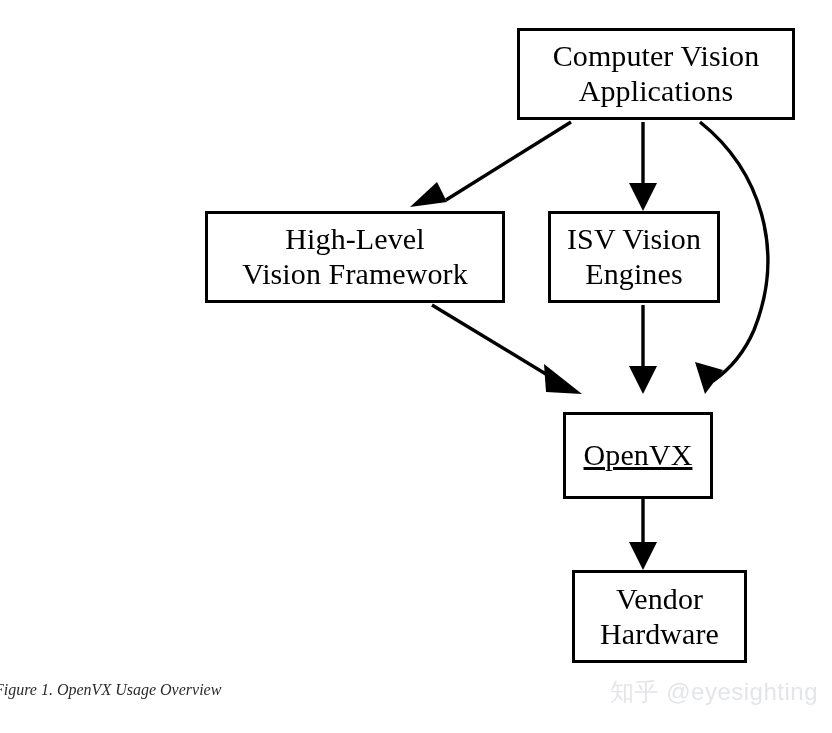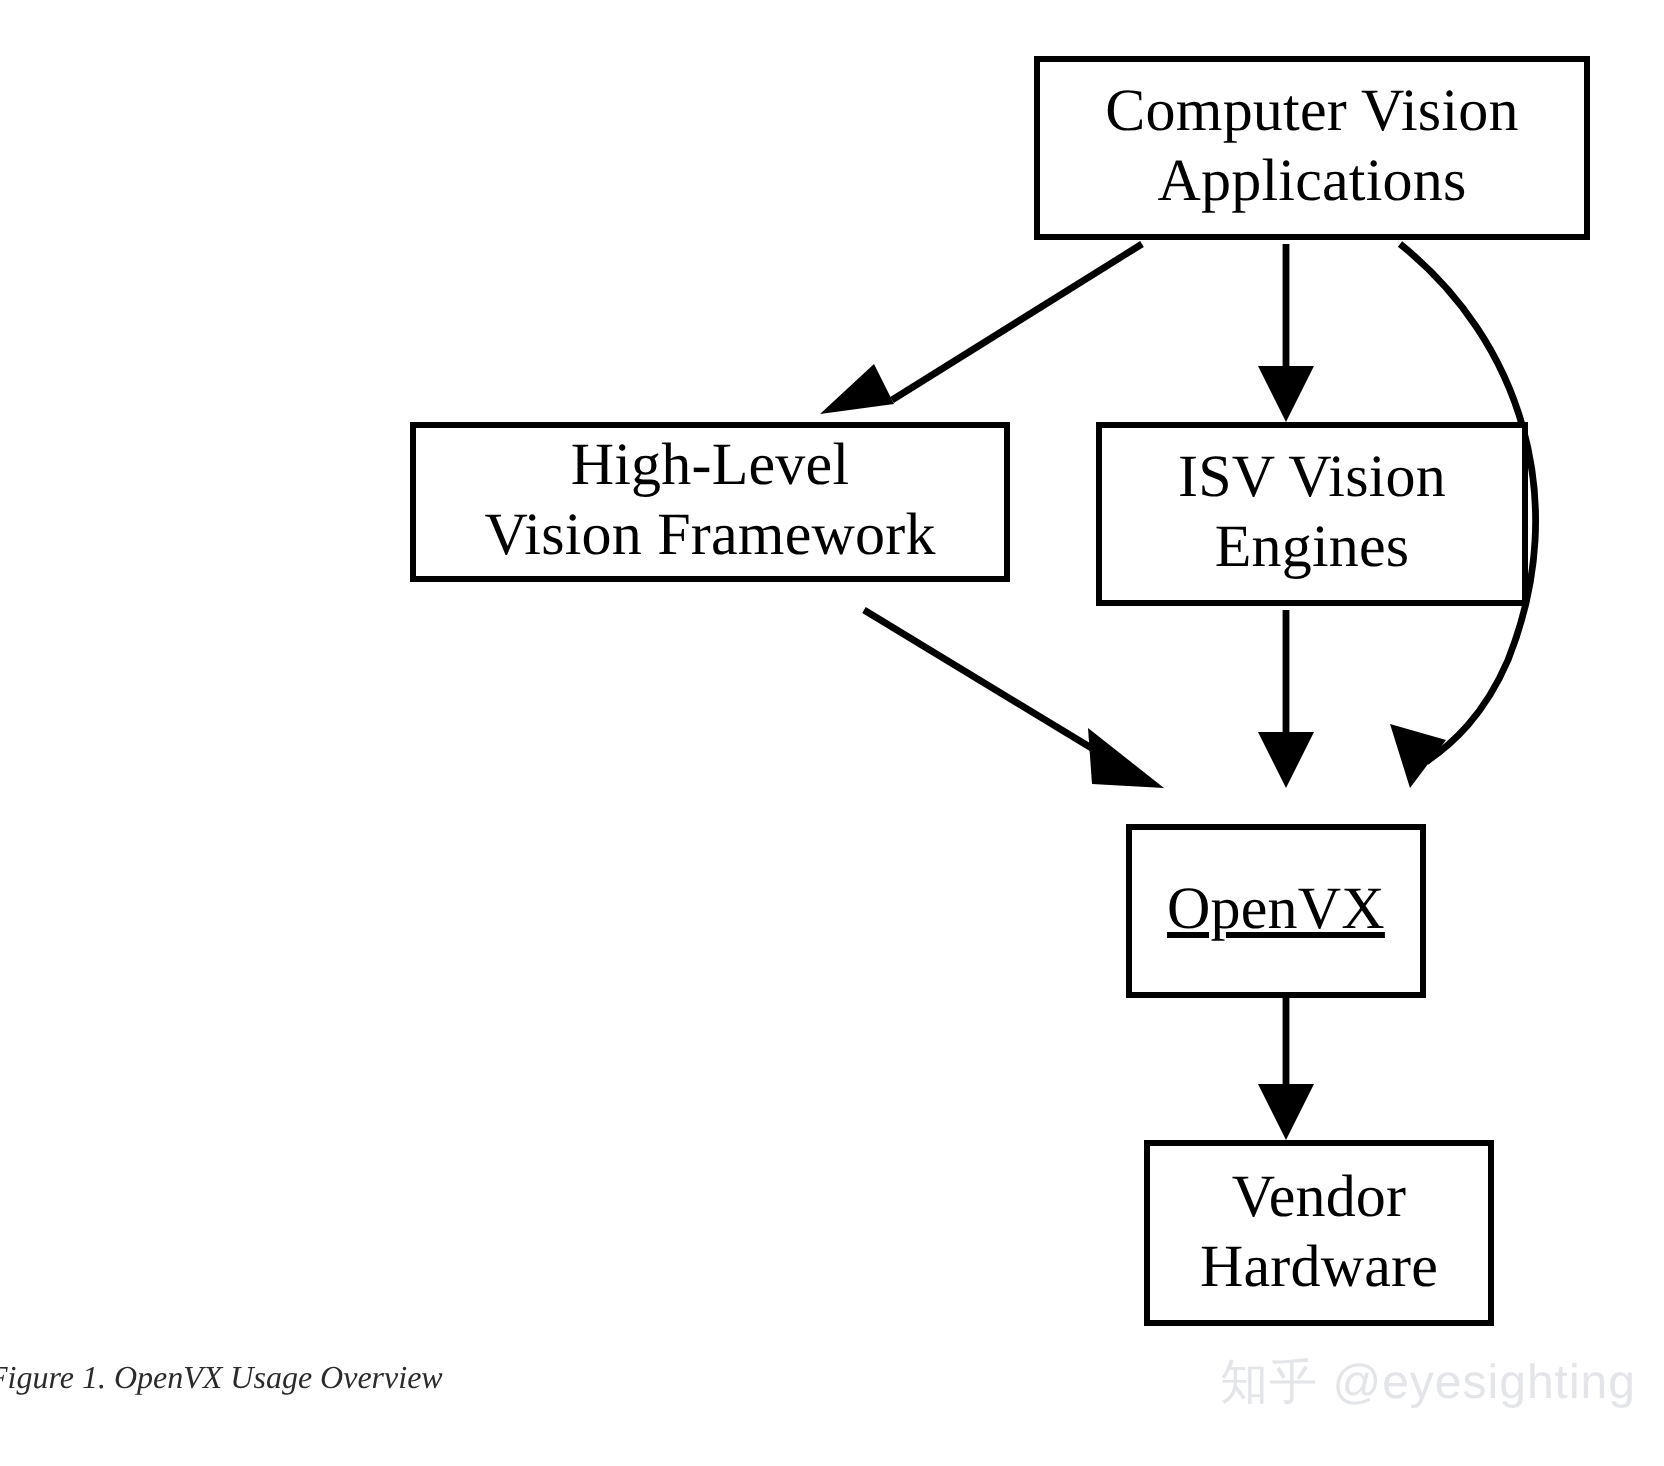--- a/index.html
+++ b/index.html
@@ -45,22 +45,22 @@
   .node-label {
     font-family: "Liberation Serif", "DejaVu Serif", serif;
     font-size: 30px;
     line-height: 1.16;
     color: #000000;
     white-space: pre-line;
     padding: 0 6px;
     letter-spacing: 0.1px;
   }
   #node-cv-applications { left: 505px; top: 28px;  width: 278px; height: 92px; margin-left: 12px; }
-  #node-high-level      { left: 205px; top: 211px; width: 300px; height: 80px; }
-  #node-isv-vision      { left: 548px; top: 211px; width: 216px; height: 92px; }
+  #node-high-level      { left: 205px; top: 211px; width: 300px; height: 92px; }
+  #node-isv-vision      { left: 548px; top: 211px; width: 172px; height: 92px; }
   #node-openvx          { left: 563px; top: 412px; width: 150px; height: 87px; text-decoration: underline; }
   #node-vendor-hardware { left: 572px; top: 570px; width: 175px; height: 93px; }
 
   #figure-caption {
     position: absolute;
     left: -6px;
     top: 680px;
     width: 420px;
     font-family: "Liberation Serif", "DejaVu Serif", serif;
     font-style: italic;

